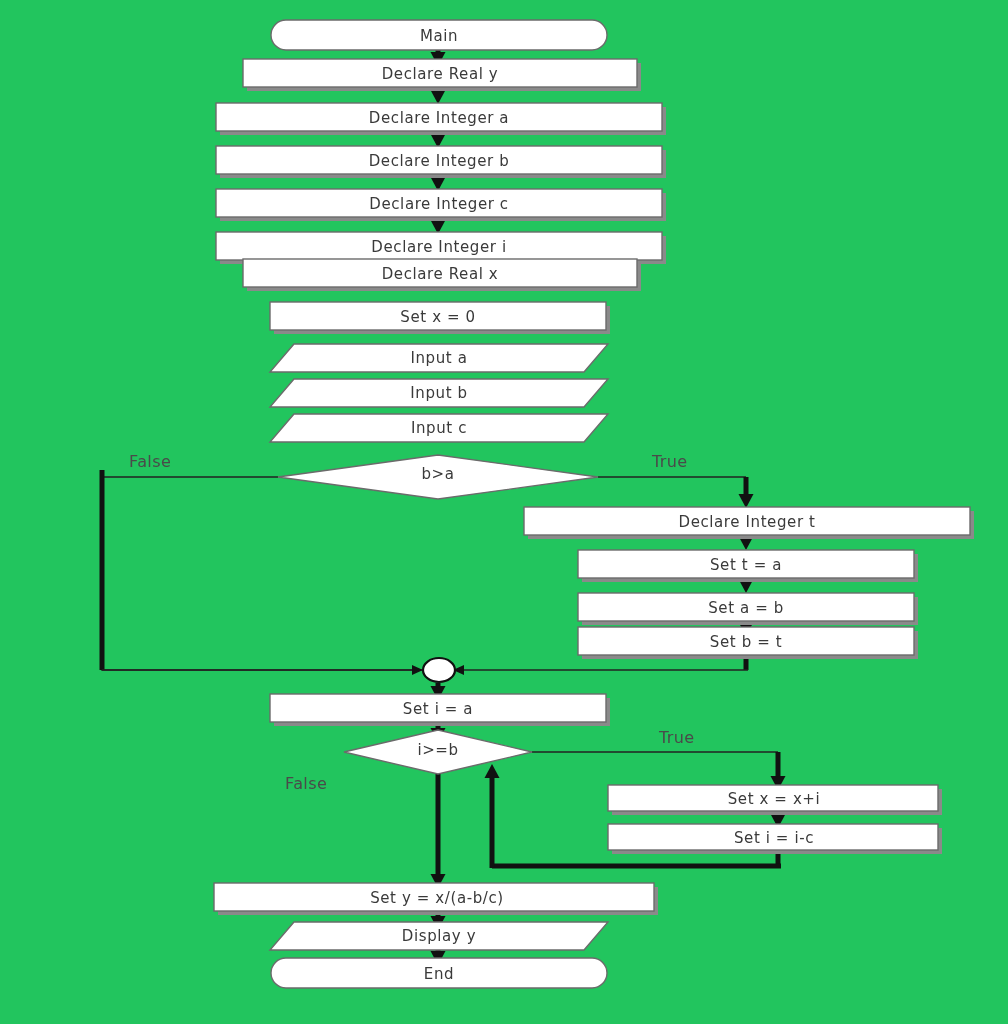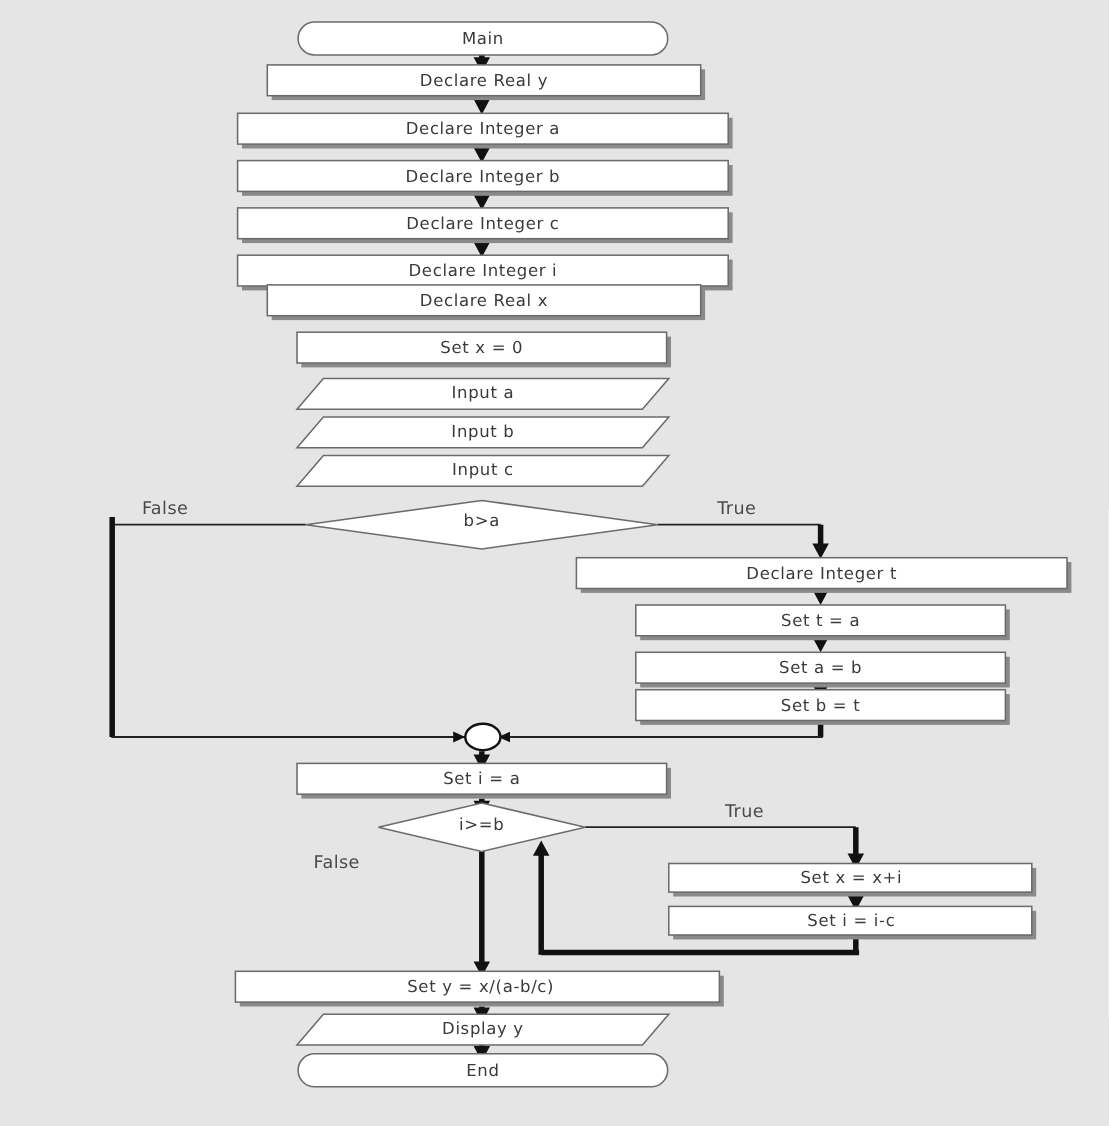--- a/index.html
+++ b/index.html
@@ -10,21 +10,21 @@
   body {
     width: 1008px;
     height: 1024px;
     font-family: "DejaVu Sans", sans-serif;
     overflow: hidden;
   }
   #flowchart-root {
     position: relative;
     width: 1008px;
     height: 1024px;
-    background: #e5e5e5;
+    background: #22c55e;
     text-align: right;
   }
   svg#flow-svg {
     position: absolute;
     left: 0;
     top: 0;
     width: 1008px;
     height: 1024px;
     display: block;
   }

